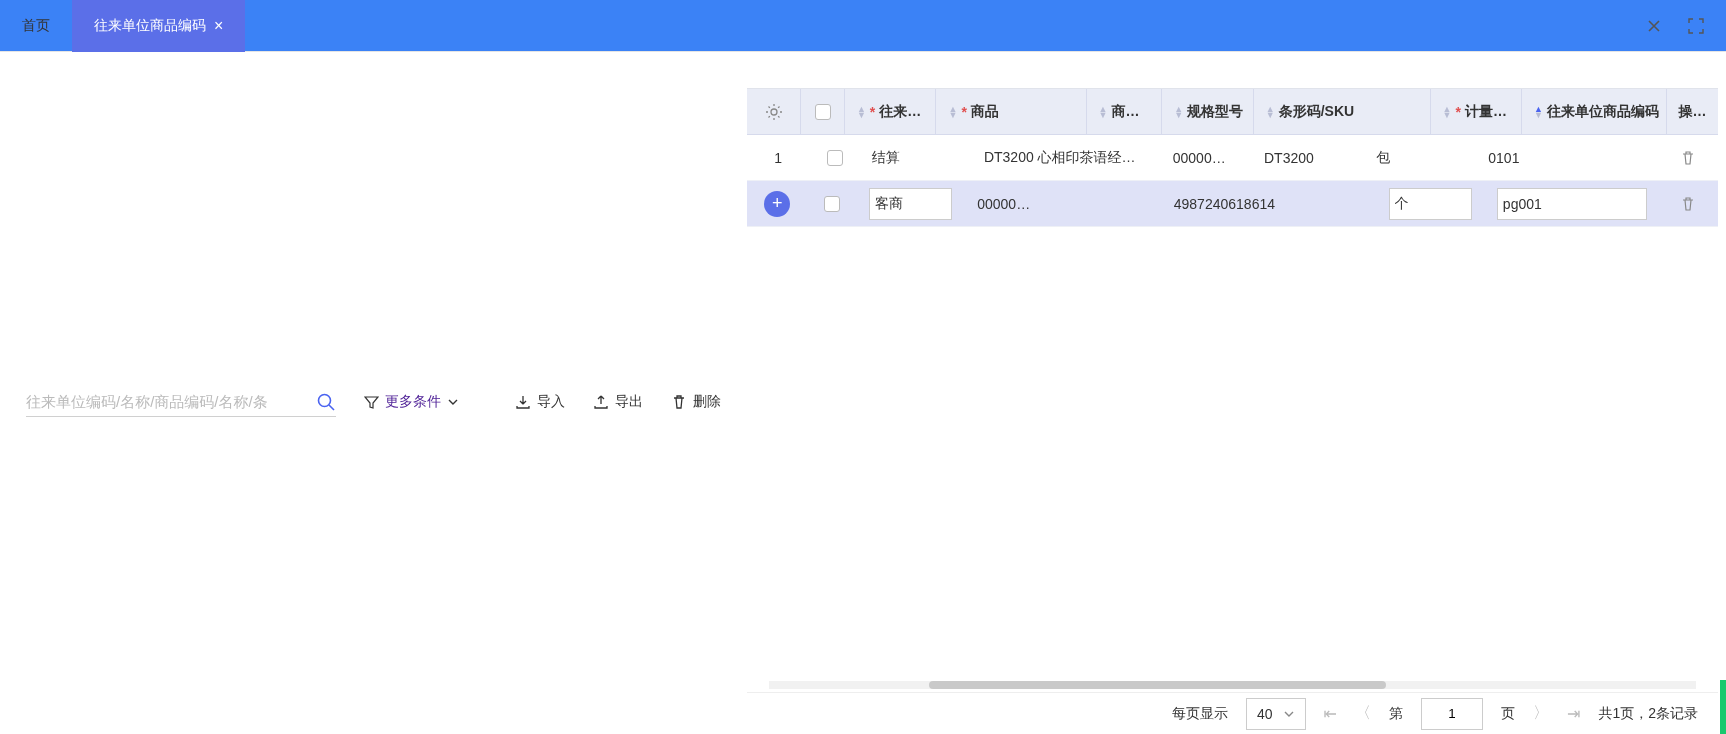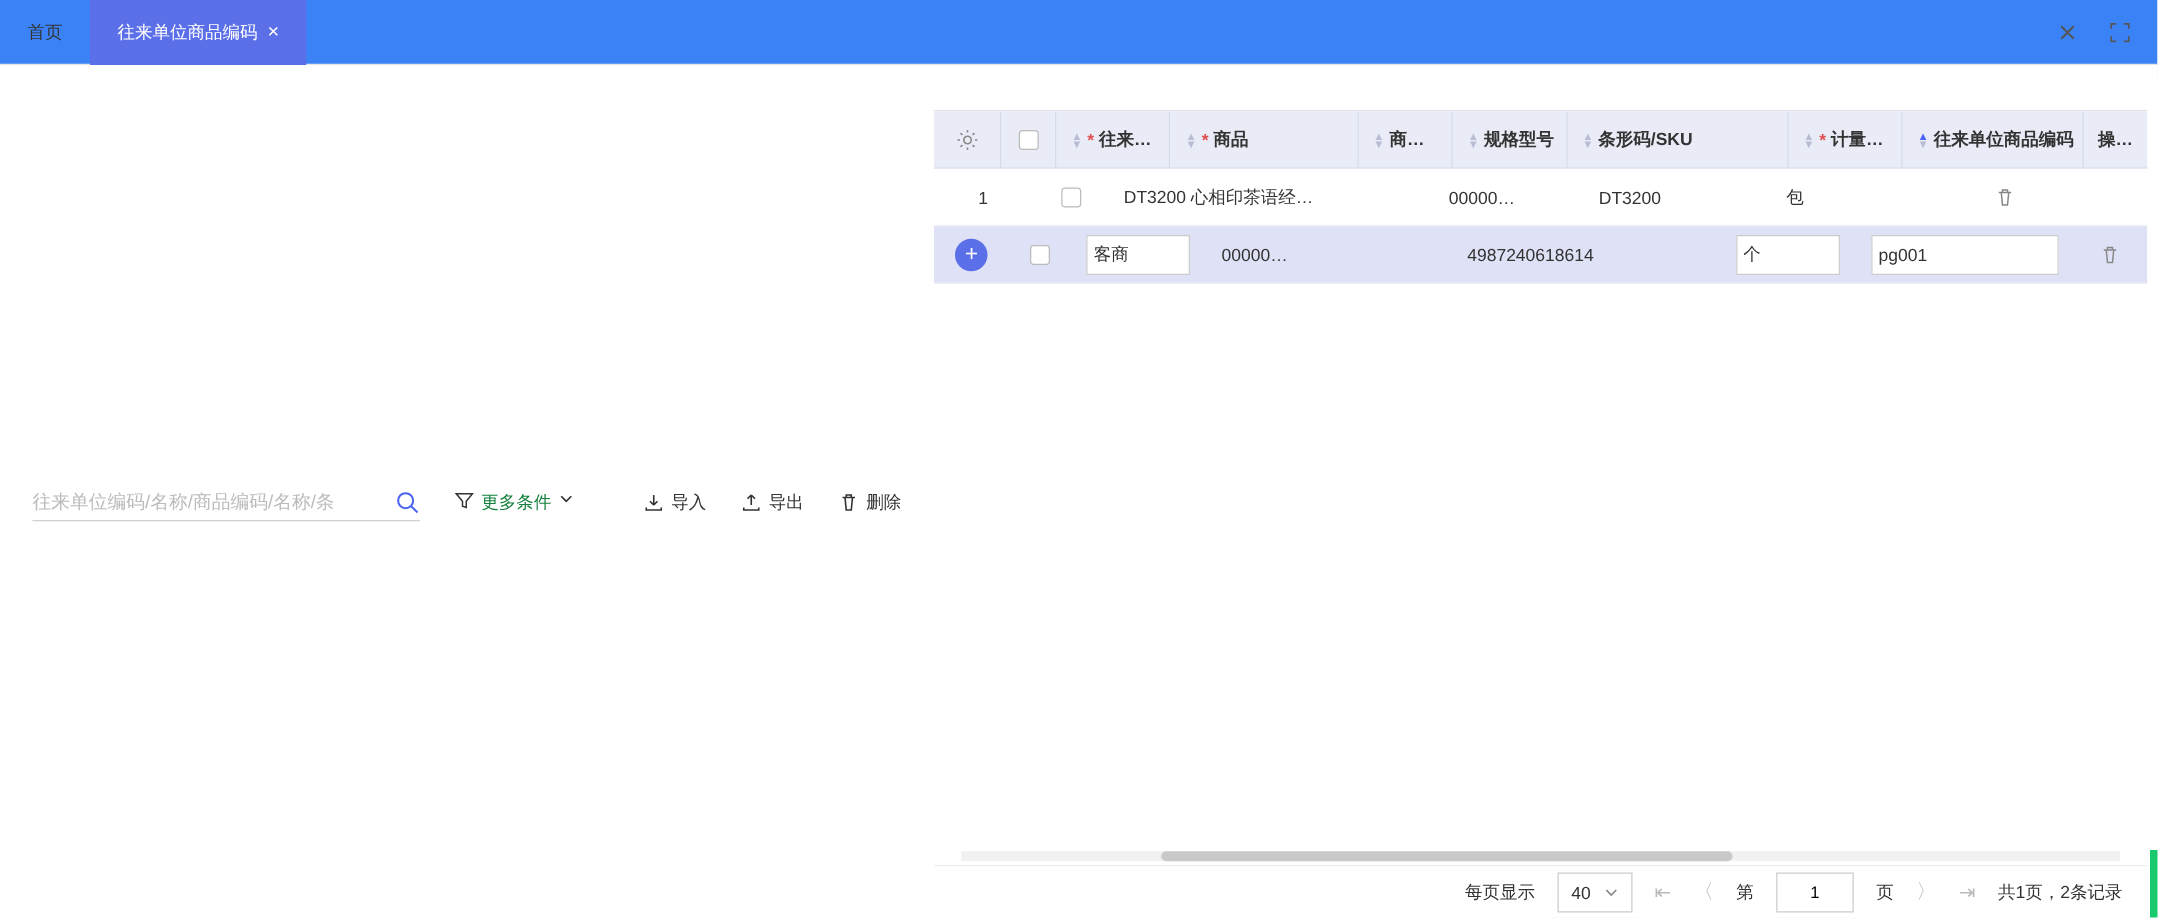--- a/index.html
+++ b/index.html
@@ -11,21 +11,21 @@
 .tab-close{font-size:16px;line-height:1}
 .tabbar-spacer{flex:1}
 .tabbar-right{display:flex;align-items:center;gap:18px;padding-right:18px}
 .icon-btn{width:24px;height:24px;display:flex;align-items:center;justify-content:center;cursor:pointer;color:#555}
 .content{flex:1;display:flex;flex-direction:row;padding:22px 4px 0 4px;background:#fff;margin-top:14px}
 .toolbar{display:flex;align-items:center;padding:0 22px 18px 22px;gap:28px}
 .search-wrap{display:flex;align-items:center;border-bottom:1px solid #d0d0d0;width:310px}
 .search-wrap input{border:none;outline:none;flex:1;font-size:15px;padding:6px 0;color:#333}
 .search-wrap input::placeholder{color:#bbb}
 .search-icon{color:#4a63f0;width:20px;height:20px}
-.more-filter{display:flex;align-items:flex-start;gap:6px;color:#15803d;cursor:pointer}
+.more-filter{display:flex;align-items:center;gap:6px;color:#4c1d95;cursor:pointer}
 .toolbar-spacer{flex:1}
 .toolbar-actions{display:flex;align-items:flex-start;gap:28px}
 .action{display:flex;align-items:center;gap:6px;color:#333;cursor:pointer}
 .action svg{width:16px;height:16px}
 .table-wrap{flex:1;overflow:hidden;border-top:1px solid #e0e3eb;display:flex;flex-direction:column;margin:0 4px}
 .thead{display:flex;background:#e9ecf6;height:46px;border-bottom:1px solid #d6daec;font-weight:600}
 .th,.td{display:flex;align-items:center;padding:0 12px;border-right:1px solid #d6daec;overflow:hidden;white-space:nowrap;text-overflow:ellipsis}
 .th{gap:4px}
 .sort-arrows{display:inline-flex;flex-direction:column;line-height:6px;color:#b8bdd4;font-size:9px}
 .sort-arrows.sorted-asc .up{color:#4a63f0}
@@ -196,24 +196,26 @@
           <span>操…</span>
         </div>
       </div>
 
       <div class="tbody">
         <div class="row">
           <div class="td c0">1</div>
           <div class="td c1">
               <div class="chk"></div>
             </div>
+          <div class="td c2">结算</div>
           <div class="td c3">DT3200 心相印茶语经…</div>
           <div class="td c4">00000…</div>
           <div class="td c5">DT3200</div>
           <div class="td c7">包</div>
+          <div class="td c8">0101</div>
           <div class="td c9">
               <svg class="del-icon" width="16" height="16" viewBox="0 0 16 16">
                 <path d="M3 4h10M6 4V2h4v2M5 4l1 10h4l1-10" stroke="#888" stroke-width="1.2" fill="none"></path>
               </svg>
             </div>
         </div>
         <div class="row active">
           <div class="td c0">
               <div class="add-btn">+</div>
             </div>

